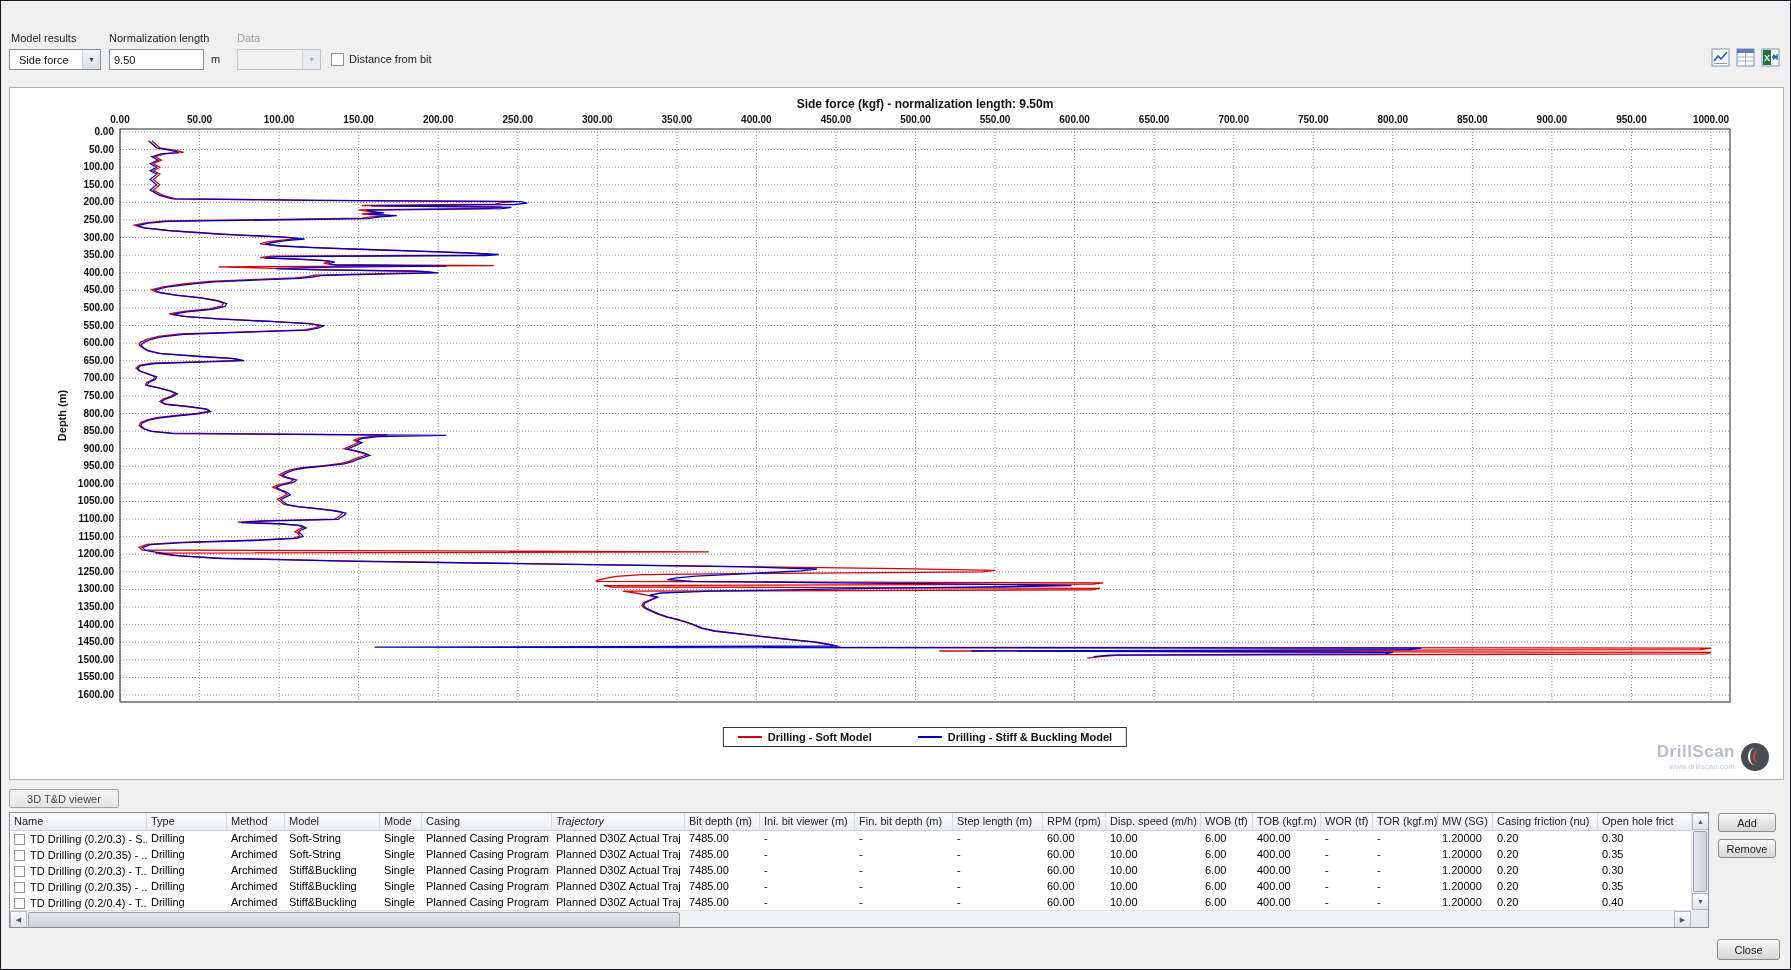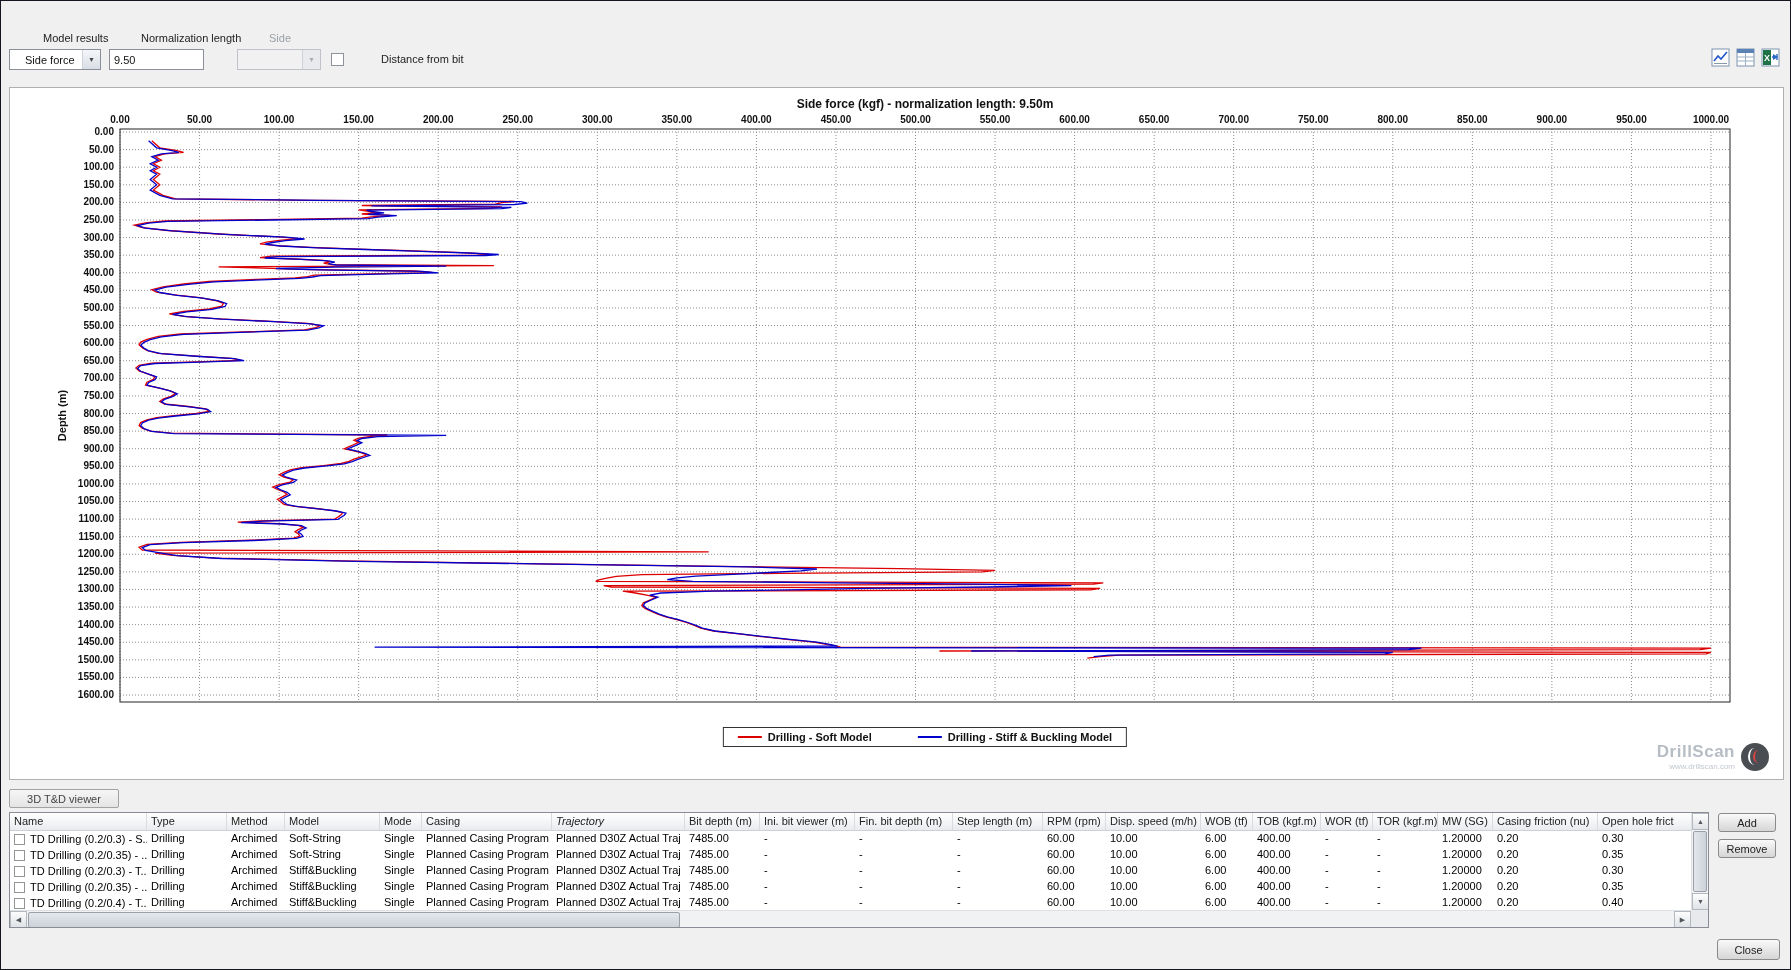--- a/index.html
+++ b/index.html
@@ -7,23 +7,23 @@
   .window{position:absolute;inset:0;background:#f0f0f0;border:1px solid #15151f;box-sizing:border-box;}
   
   .titlebar{position:absolute;top:0;left:0;right:0;height:21px;background:linear-gradient(#40404e,#1b1b26 45%,#0d0d16);color:#fff;display:flex;align-items:center;padding:0 5px;box-sizing:border-box;}
   .app-icon{width:14px;height:14px;border-radius:50%;background:#111;border:1px solid #555;margin-right:5px;position:relative;flex:0 0 auto;}
   .app-icon::after{content:"";position:absolute;left:3px;top:2px;width:7px;height:9px;border-left:2px solid #d22;border-radius:50%;}
   .titlebar .title{font-size:12px;white-space:nowrap;}
   .win-buttons{margin-left:auto;display:flex;}
   .win-btn{width:29px;height:16px;margin-left:2px;background:linear-gradient(#fdfdfd,#d3d6dc 50%,#b9bdc6);border:1px solid #60646c;border-radius:2px;color:#222;font-size:9px;line-height:14px;text-align:center;cursor:pointer;}
   
   .toolbar{position:absolute;top:21px;left:0;right:0;height:65px;background:#f0f0f0;}
-  .lbl{position:absolute;top:10px;color:#222;white-space:nowrap;margin-left:32px;}
+  .lbl{position:absolute;top:10px;color:#222;white-space:nowrap;}
   .lbl.dim{color:#9aa0a6;}
-  .combo{position:absolute;top:27px;height:21px;background:#fff;border:1px solid #8a8f99;box-sizing:border-box;display:flex;align-items:center;padding-left:15px;color:#111;}
+  .combo{position:absolute;top:27px;height:21px;background:#fff;border:1px solid #8a8f99;box-sizing:border-box;display:flex;align-items:center;padding-left:9px;color:#111;}
   .combo .arrow{margin-left:auto;width:17px;align-self:stretch;display:flex;align-items:center;justify-content:center;background:linear-gradient(#f4f6f9,#d9dee5);border-left:1px solid #cfd3d9;color:#444;font-size:8px;}
   .combo .arrow::before{content:"▾";}
   .combo.disabled{background:#f1f1f1;border-color:#bfc3c9;color:#999;}
   .combo.disabled .arrow{background:#e8eaee;color:#aaa;}
   .textbox{position:absolute;top:27px;height:21px;border:1px solid #8a8f99;background:#fff;box-sizing:border-box;padding:0 4px;font:11px "Liberation Sans",sans-serif;color:#111;}
   .checkbox{position:absolute;width:13px;height:13px;background:#fff;border:1px solid #8e9299;box-sizing:border-box;}
   .tool-icons{position:absolute;right:10px;top:26px;display:flex;gap:6px;}
   .tool-icon{width:19px;height:19px;cursor:pointer;}
   
   .chart-panel{position:absolute;left:8px;top:86px;width:1775px;height:693px;background:#fff;border:1px solid #b0b0b0;box-sizing:border-box;}
@@ -68,21 +68,21 @@
 </style>
 </head>
 <body>
 
 <div class="window">
 
 
   <div class="toolbar">
     <span class="lbl" style="left:10px">Model results</span>
     <span class="lbl" style="left:108px">Normalization length</span>
-    <span class="lbl dim" style="left:236px">Side</span>
+    <span class="lbl dim" style="left:236px">Data</span>
 
     <div class="combo" style="left:8px;width:92px">
       <span>Side force</span>
       <span class="arrow"></span>
     </div>
     <input class="textbox" style="left: 108px; width: 95px;" value="9.50">
     <span class="lbl" style="left:210px;top:31px">m</span>
     <div class="combo disabled" style="left:236px;width:84px">
       <span></span>
       <span class="arrow"></span>

